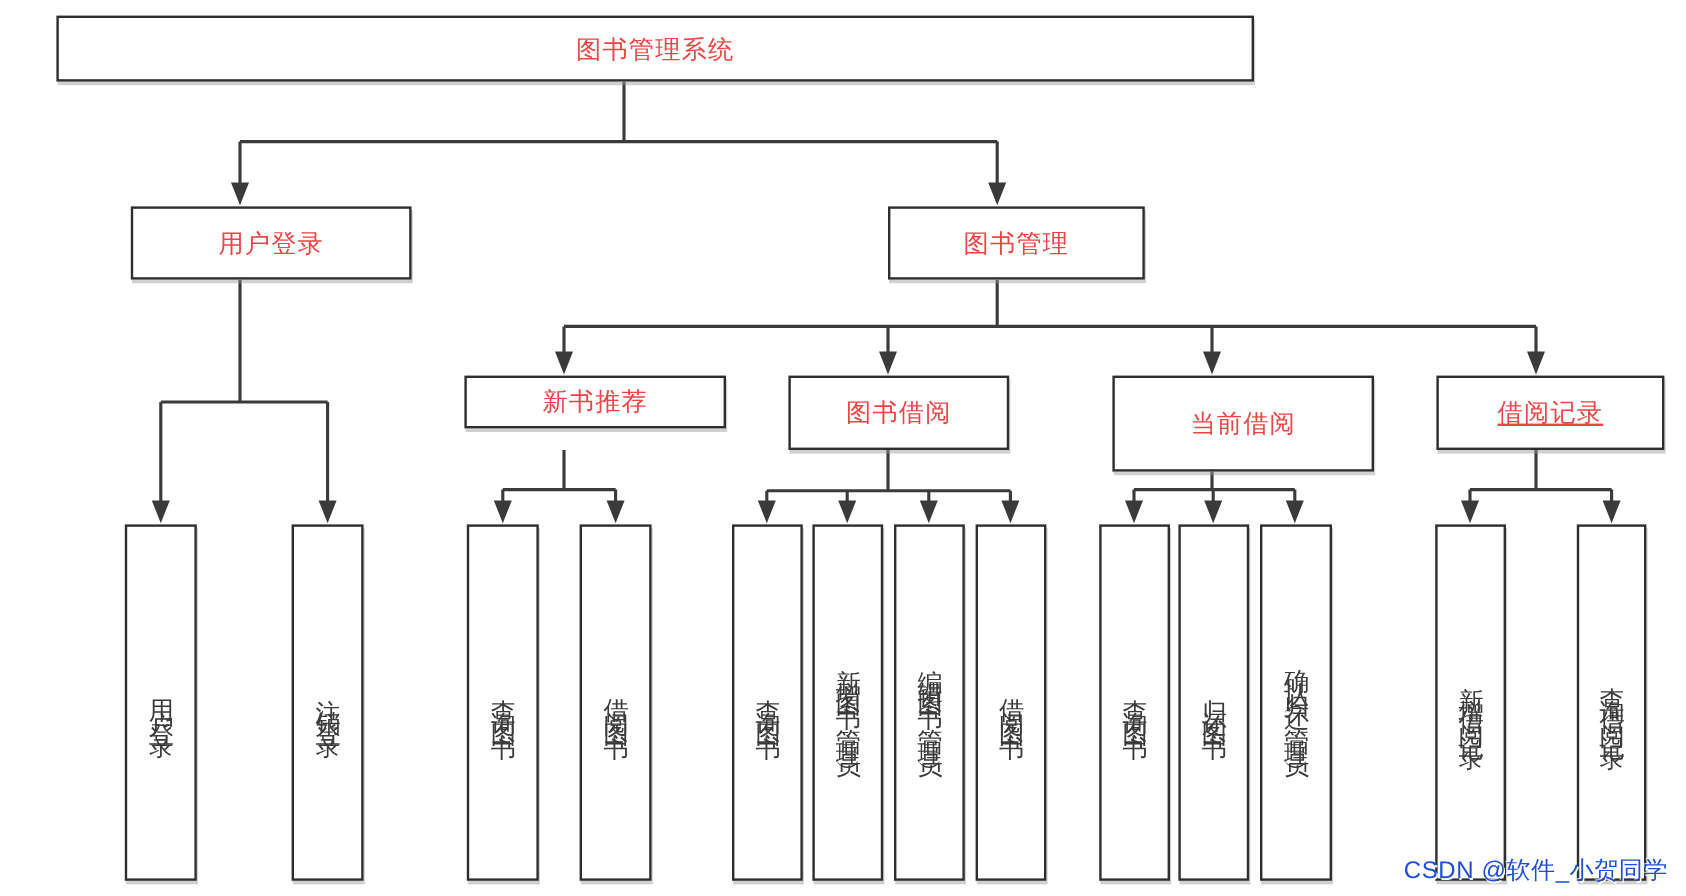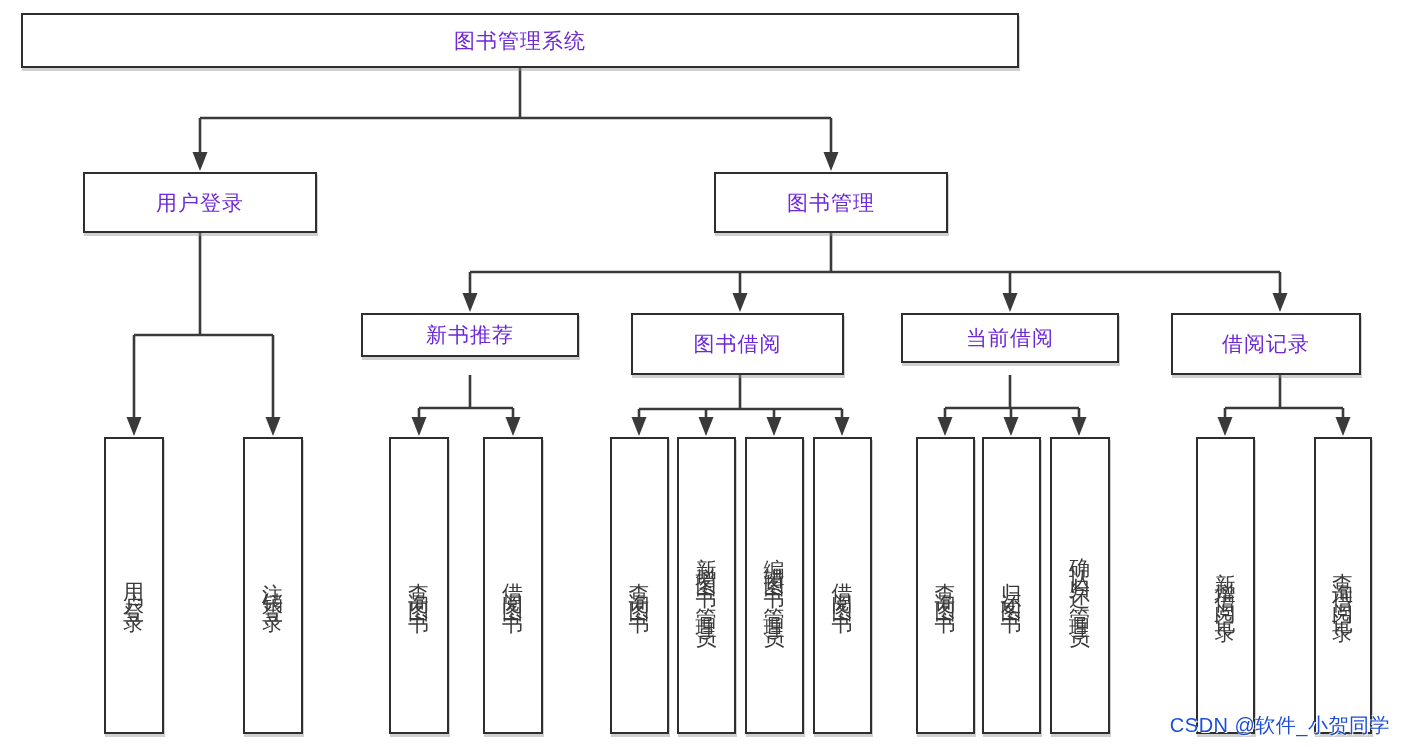--- a/index.html
+++ b/index.html
@@ -24,21 +24,22 @@
     background: #ffffff;
     border: 2.5px solid #2e2e2e;
     box-shadow: 1px 3px 0 rgba(150,150,150,0.45);
     display: flex;
     align-items: center;
     justify-content: center;
   }
   .hnode {
     font-size: 21px;
     letter-spacing: 1px;
-    color: #6d28d9;
+    color: #ef4444;
+    margin-left: 26px;
   }
   .vnode .vtext {
     display: block;
     writing-mode: vertical-rl;
     text-orientation: mixed;
     font-size: 21px;
     letter-spacing: 10px;
     line-height: 1;
     color: #3a3a3a;
   }
@@ -102,26 +103,26 @@
       <polygon points="1003.5,417 1018.5,417 1011,436"></polygon>
       <polygon points="1071.5,417 1086.5,417 1079,436"></polygon>
       <polygon points="1217.5,417 1232.5,417 1225,436"></polygon>
       <polygon points="1335.5,417 1350.5,417 1343,436"></polygon>
     </g>
   </svg>
 
   <div class="node hnode" style="left:21px; top:13px; width:998px; height:55px;">图书管理系统</div>
 
   <div class="node hnode" style="left:83px; top:172px; width:234px; height:61px;">用户登录</div>
-  <div class="node hnode" style="left:714px; top:172px; width:234px; height:61px;">图书管理</div>
+  <div class="node hnode" style="left:714px; top:172px; width:214px; height:61px;">图书管理</div>
 
   <div class="node hnode" style="left:361px; top:313px; width:218px; height:44px;">新书推荐</div>
-  <div class="node hnode" style="left:631px; top:313px; width:213px; height:62px;">图书借阅</div>
-  <div class="node hnode" style="left:901px; top:313px; width:218px; height:50px;">当前借阅</div>
-  <div class="node hnode" style="left:1171px; top:313px; width:190px; height:62px;">借阅记录</div>
+  <div class="node hnode" style="left:631px; top:313px; width:184px; height:62px;">图书借阅</div>
+  <div class="node hnode" style="left:901px; top:313px; width:218px; height:80px;">当前借阅</div>
+  <div class="node hnode" style="left:1171px; top:313px; width:190px; height:62px;text-decoration:underline;">借阅记录</div>
 
   <div class="node vnode" style="left:104px; top:437px; width:60px; height:297px;">
     <span class="vtext">用户登录</span>
   </div>
   <div class="node vnode" style="left:243px; top:437px; width:60px; height:297px;">
     <span class="vtext">注销登录</span>
   </div>
 
   <div class="node vnode" style="left:389px; top:437px; width:60px; height:297px;">
     <span class="vtext">查询图书</span>

